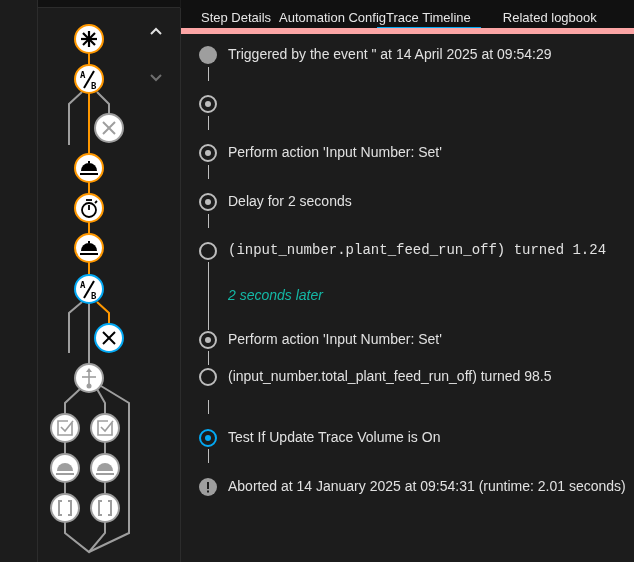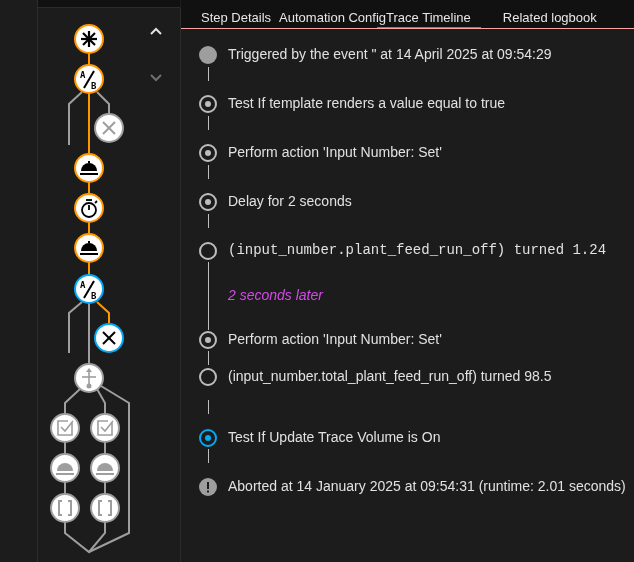--- a/index.html
+++ b/index.html
@@ -5,28 +5,28 @@
   html, body { margin:0; padding:0; }
   body { width:634px; height:562px; background:#1c1c1c; position:relative; overflow:hidden;
          font-family:"Liberation Sans", sans-serif; color:#e1e1e1; }
   .leftstrip { position:absolute; left:0; top:0; width:37px; height:562px; background:#1c1c1c; border-right:1px solid #2c2c2c; }
   .graph-top { position:absolute; left:38px; top:0; width:142px; height:7px; background:#111; border-bottom:1px solid #2c2c2c; }
   .graph { position:absolute; left:38px; top:8px; width:142px; height:554px; background:#1c1c1c; border-right:1px solid #2c2c2c; }
   .graph svg { position:absolute; left:-38px; top:-8px; }
   .nav-btn { position:absolute; left:146px; width:20px; height:20px; cursor:pointer; }
   .right { position:absolute; left:181px; top:0; width:453px; height:562px; background:#1c1c1c; }
   .tabbar-top { position:absolute; left:0; top:0; width:453px; height:7px; background:#111; }
-  .tabbar { position:absolute; left:0; top:7px; width:453px; height:21px; background:#111; border-bottom:1px solid #fca5a5; display:flex; white-space:nowrap; overflow:hidden; }
+  .tabbar { position:absolute; left:0; top:7px; width:453px; height:21px; background:#111; border-bottom:6px solid #fca5a5; display:flex; white-space:nowrap; overflow:hidden; }
   .tab { font-size:13px; color:#e6e6e6; padding:3px 0 0 0; height:18px; cursor:pointer; position:relative; }
   .tab.active::after { content:""; position:absolute; left:-9px; right:-10px; bottom:-1px; height:2px; background:#03a9f4; }
   .timeline { position:absolute; left:0; top:28px; width:453px; }
   .entry { position:absolute; left:0; height:24px; width:453px; }
   .entry .icon { position:absolute; left:17px; top:2px; width:20px; height:20px; }
   .entry .text { position:absolute; left:47px; top:3px; font-size:14px; color:#e1e1e1; white-space:nowrap; }
-  .entry .text.later { color:#d946ef; font-style:italic; }
+  .entry .text.later { color:#14b8a6; font-style:italic; }
   .vline { position:absolute; left:27px; width:1px; background:#bdbdbd; }
 </style>
 </head>
 <body>
 
 <div class="leftstrip"></div>
 <div class="graph-top"></div>
 
 <div class="graph">
   <svg width="180" height="562" viewBox="0 0 180 562" xmlns="http://www.w3.org/2000/svg">
@@ -213,21 +213,20 @@
       <svg class="icon" viewBox="0 0 20 20">
           <circle cx="10" cy="10" r="9" fill="#9e9e9e"></circle>
         </svg>
       <span class="text">Triggered by the event " at 14 April 2025 at 09:54:29</span>
     </div>
     <div class="entry" style="top:64px;">
       <svg class="icon" viewBox="0 0 20 20">
           <circle cx="10" cy="10" r="8" fill="none" stroke="#bdbdbd" stroke-width="2"></circle>
           <circle cx="10" cy="10" r="3" fill="#bdbdbd"></circle>
         </svg>
-      <span class="text">Test If template renders a value equal to true</span>
     </div>
     <div class="entry" style="top:113px;">
       <svg class="icon" viewBox="0 0 20 20">
           <circle cx="10" cy="10" r="8" fill="none" stroke="#bdbdbd" stroke-width="2"></circle>
           <circle cx="10" cy="10" r="3" fill="#bdbdbd"></circle>
         </svg>
       <span class="text">Perform action 'Input Number: Set'</span>
     </div>
     <div class="entry" style="top:162px;">
       <svg class="icon" viewBox="0 0 20 20">

